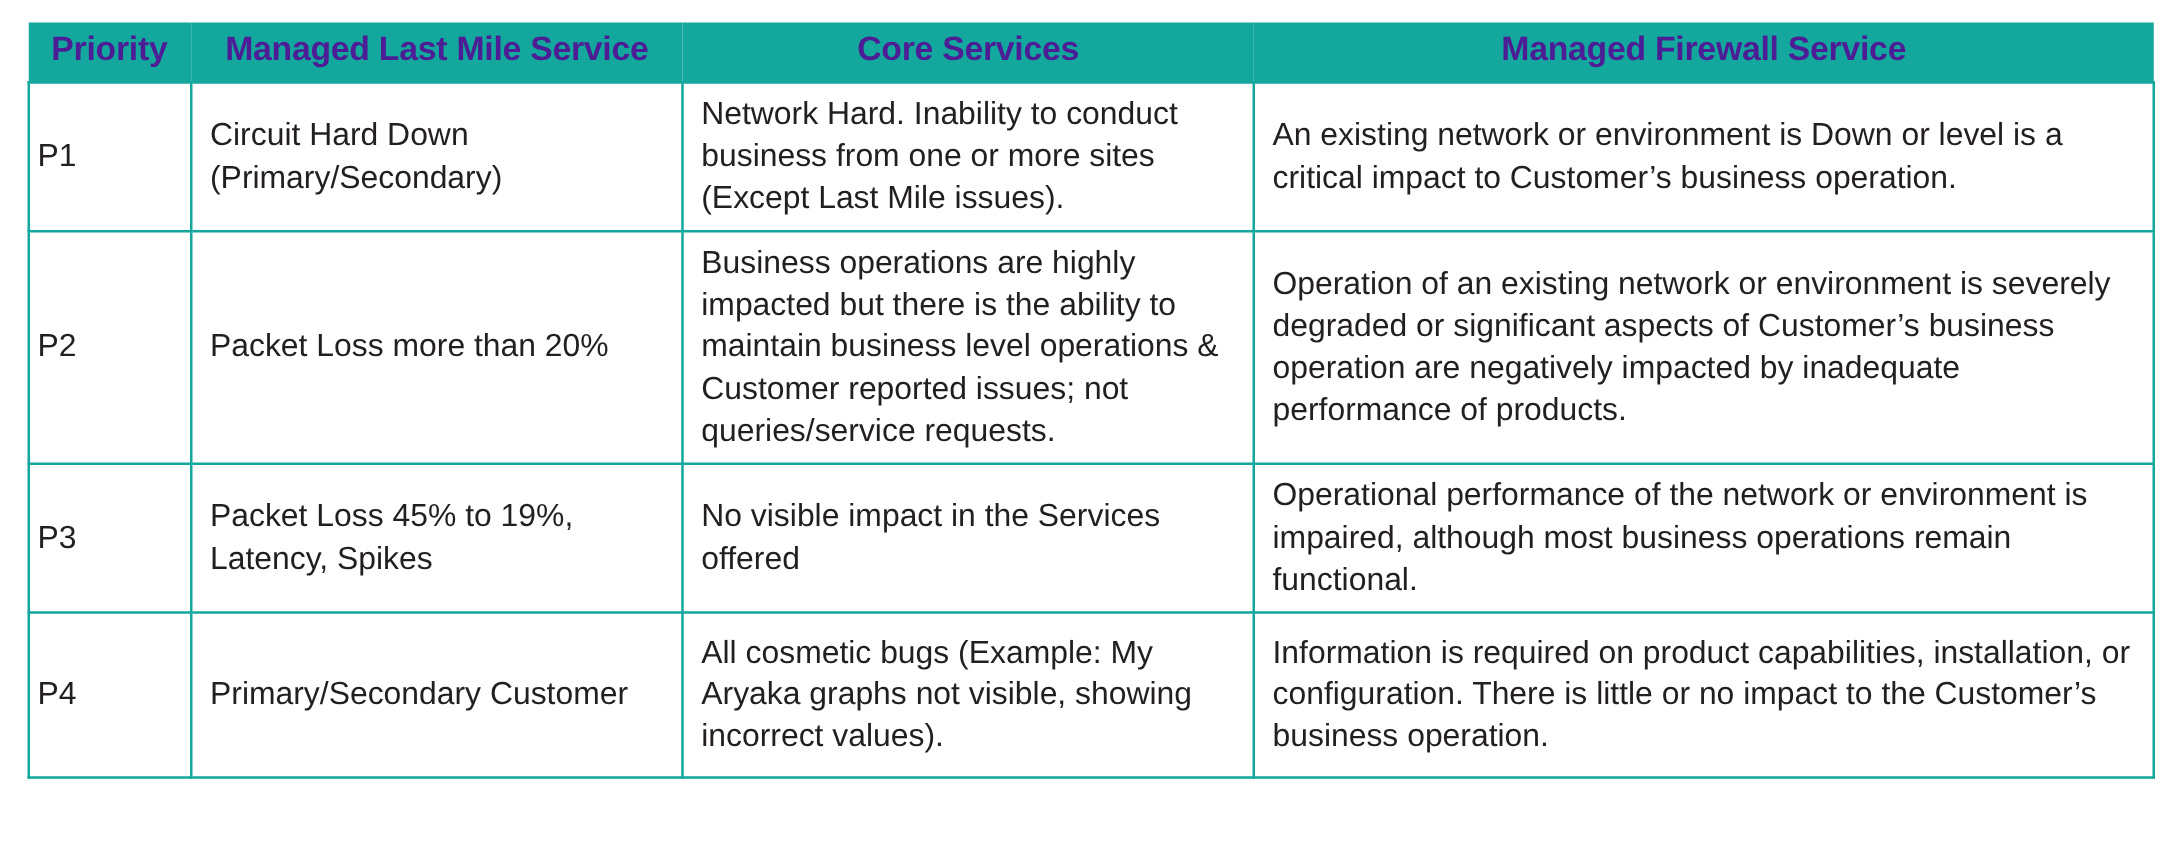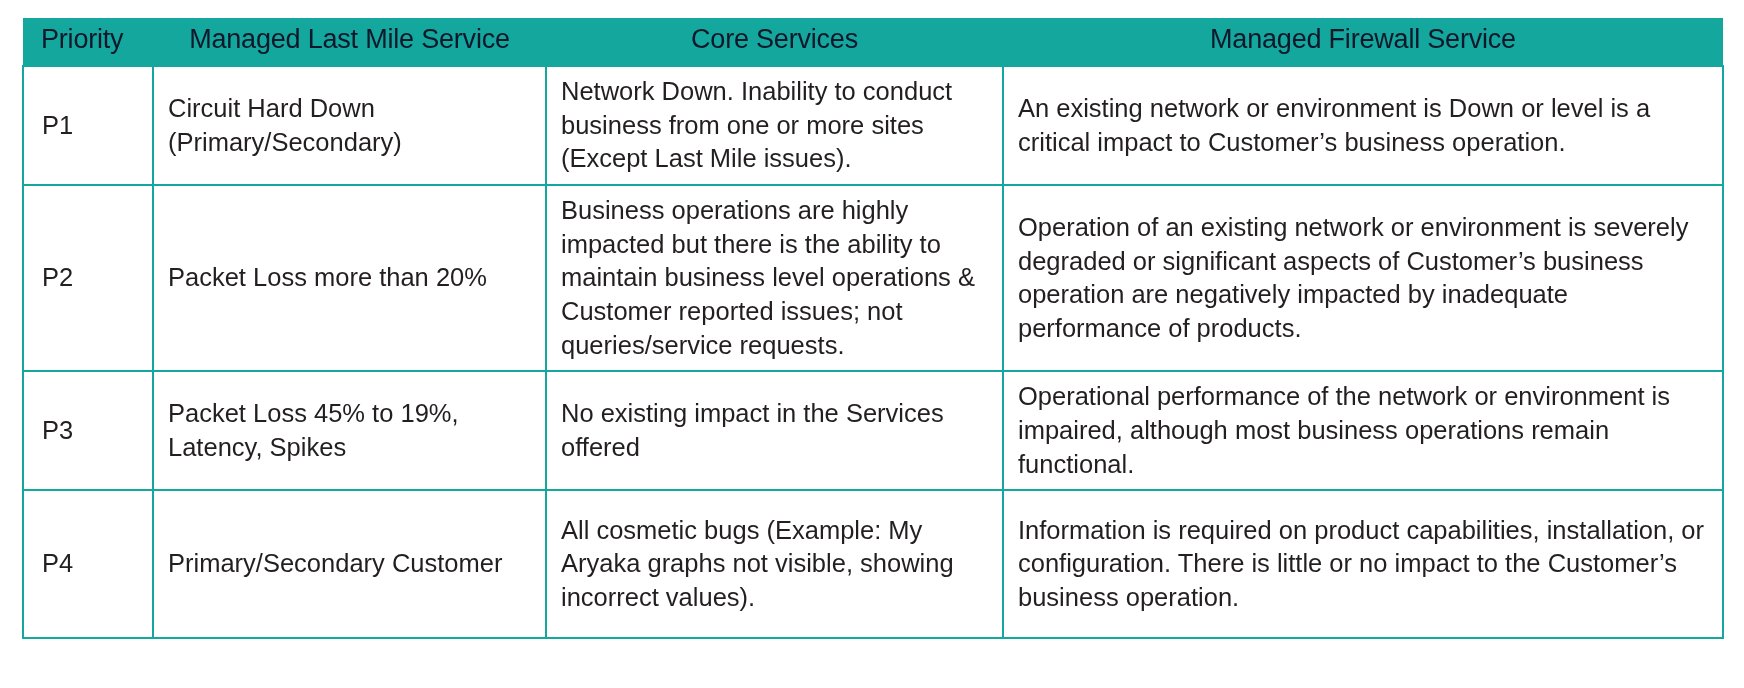--- a/index.html
+++ b/index.html
@@ -22,23 +22,23 @@
   .priority-table {
     position: absolute;
     left: 22px;
     top: 18px;
     width: 1700px;
     border-collapse: collapse;
     table-layout: fixed;
   }
   .priority-table thead th {
     background: #13A79D;
-    color: #0f172a;
+    color: #4c1d95;
     font-size: 27px;
-    font-weight: normal;
+    font-weight: bold;
     padding: 6px 10px 10px 10px;
     border: none;
     letter-spacing: -0.2px;
     line-height: 1.15;
     height: 44px;
     box-sizing: border-box;
   }
   .priority-table thead th.col-priority {
     text-align: left;
     padding-left: 18px;
@@ -49,36 +49,36 @@
     border: 2.5px solid #13A79D;
     color: #231f20;
     font-size: 25.5px;
     line-height: 1.32;
     vertical-align: middle;
     padding: 8px 12px 8px 14px;
     box-sizing: border-box;
     background: #ffffff;
   }
   .priority-table tbody td.cell-priority {
-    padding-left: 18px;
+    padding-left: 6px;
     border-left: 2.5px solid #13A79D;
   }
   .priority-table tbody td.cell-text {
     padding-left: 14px;
     padding-right: 8px;
   }
   .c1 { width: 130px; }
   .c2 { width: 393px; }
   .c3 { width: 457px; }
   .c4 { width: 720px; }
 
   .row-p1 td { height: 112px; }
   .row-p2 td { height: 178px; }
   .row-p3 td { height: 112px; }
-  .row-p4 td { height: 148px; }
+  .row-p4 td { height: 132px; }
 </style>
 </head>
 <body>
 
 <div class="page">
   <table class="priority-table">
     <colgroup>
       <col class="c1">
         <col class="c2">
         <col class="c3">
@@ -89,33 +89,33 @@
         <th class="col-priority">Priority</th>
         <th class="col-center">Managed Last Mile Service</th>
         <th class="col-center">Core Services</th>
         <th class="col-center">Managed Firewall Service</th>
       </tr>
     </thead>
     <tbody>
       <tr class="row-p1">
         <td class="cell-priority">P1</td>
         <td class="cell-text">Circuit Hard Down (Primary/Secondary)</td>
-        <td class="cell-text">Network Down. Inability to conduct business from one or more sites (Except Last Mile issues).</td>
+        <td class="cell-text">Network Hard. Inability to conduct business from one or more sites (Except Last Mile issues).</td>
         <td class="cell-text">An existing network or environment is Down or level is a critical impact to Customer’s business operation.</td>
       </tr>
       <tr class="row-p2">
         <td class="cell-priority">P2</td>
         <td class="cell-text">Packet Loss more than 20%</td>
         <td class="cell-text">Business operations are highly impacted but there is the ability to maintain business level operations &amp; Customer reported issues;  not queries/service requests.</td>
         <td class="cell-text">Operation of an existing network or environment is severely degraded or significant aspects of Customer’s business operation are negatively impacted by inadequate performance of products.</td>
       </tr>
       <tr class="row-p3">
         <td class="cell-priority">P3</td>
         <td class="cell-text">Packet Loss 45% to 19%, Latency, Spikes</td>
-        <td class="cell-text">No existing impact in the Services offered</td>
+        <td class="cell-text">No visible impact in the Services offered</td>
         <td class="cell-text">Operational performance of the network or environment is impaired, although most business operations remain functional.</td>
       </tr>
       <tr class="row-p4">
         <td class="cell-priority">P4</td>
         <td class="cell-text">Primary/Secondary Customer</td>
         <td class="cell-text">All cosmetic bugs (Example: My Aryaka graphs not visible, showing incorrect values).</td>
         <td class="cell-text">Information is required on product capabilities, installation, or configuration. There is little or no impact to the Customer’s business operation.</td>
       </tr>
     </tbody>
   </table>

